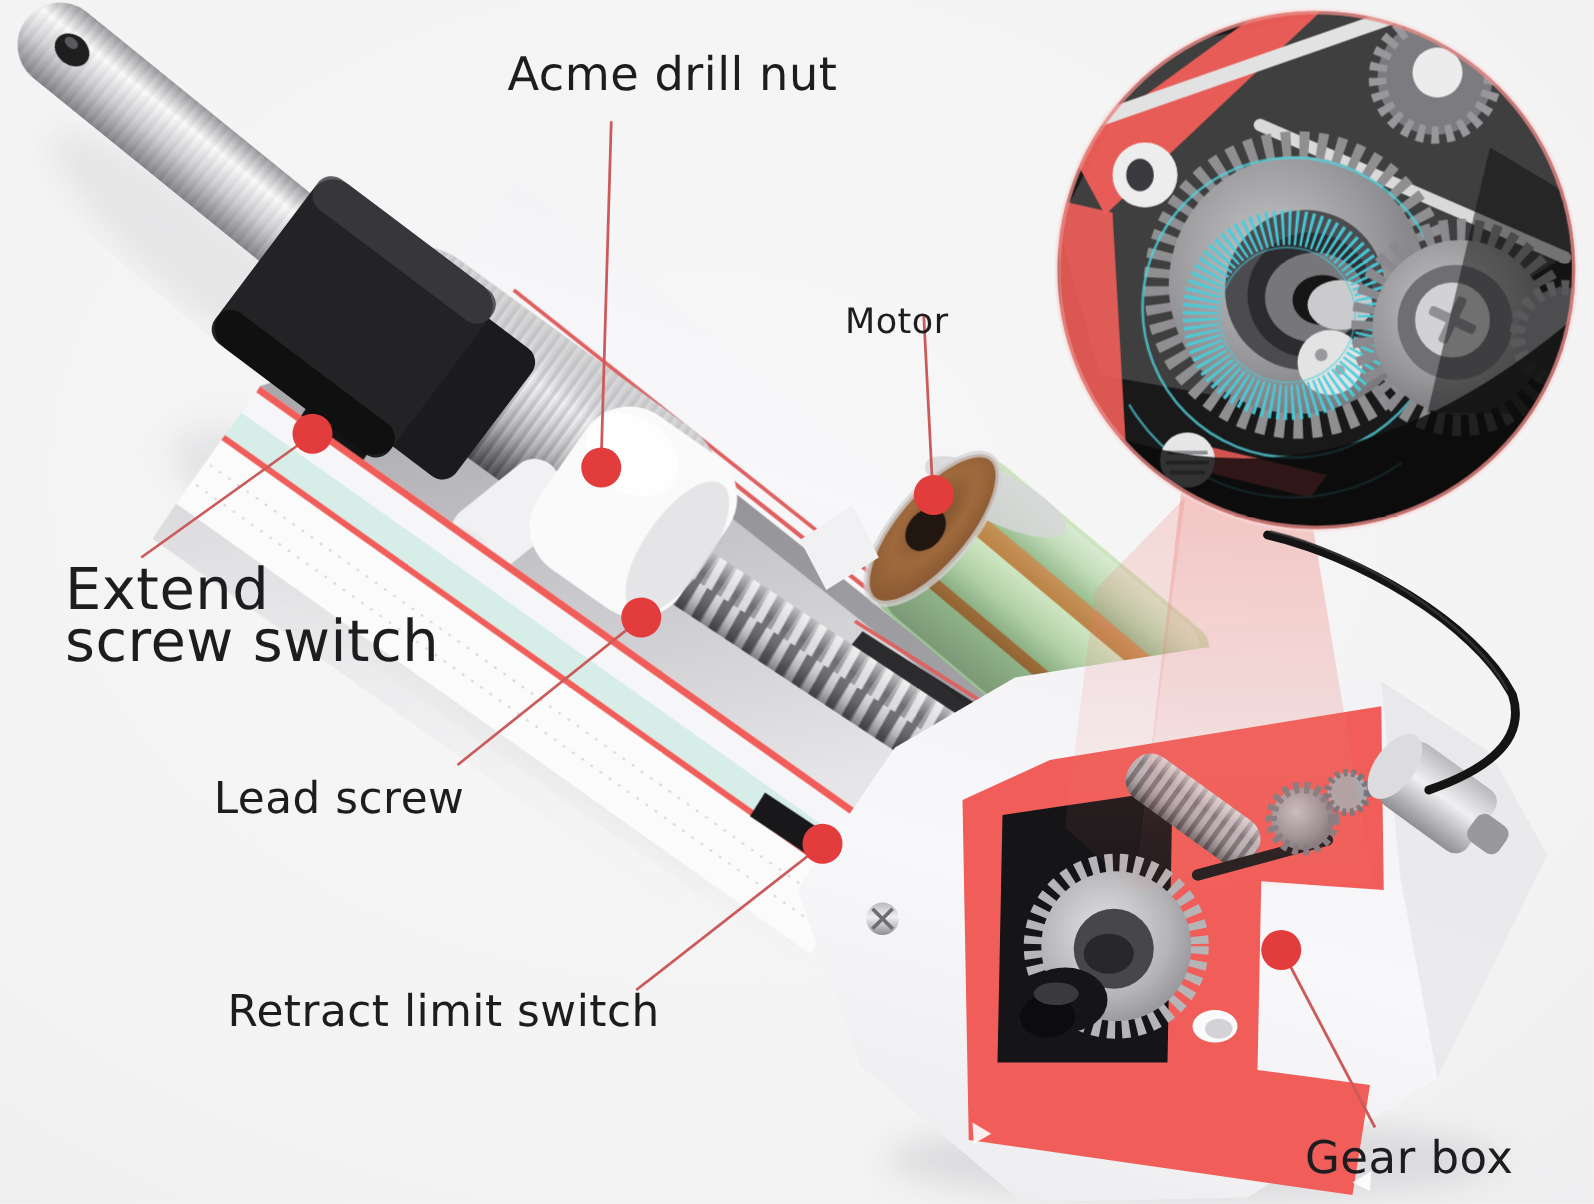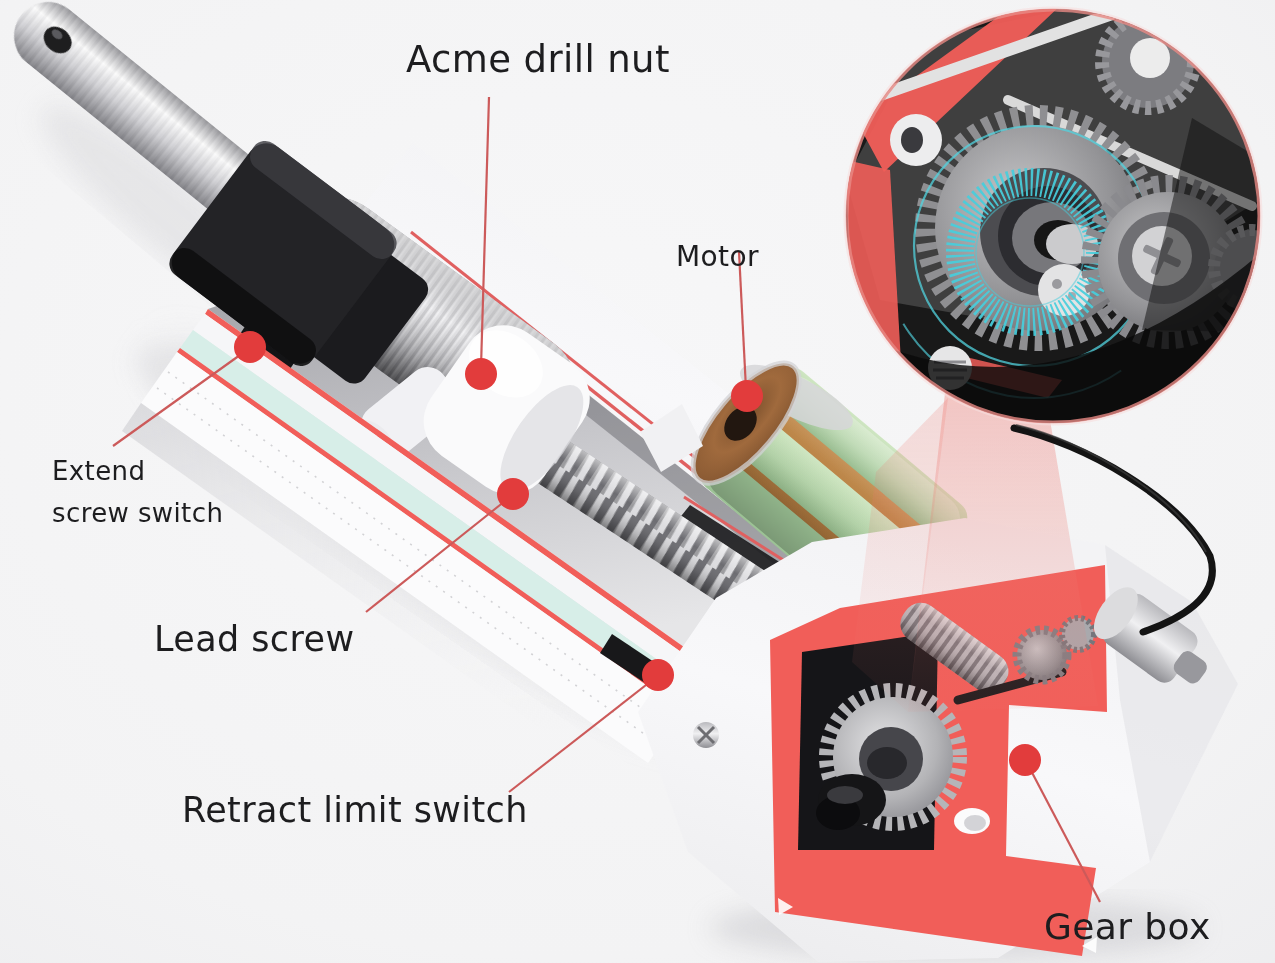--- a/index.html
+++ b/index.html
@@ -4,22 +4,22 @@
 <style>
   html,body{margin:0;padding:0;}
   body{width:1275px;height:963px;overflow:hidden;background:var(--bg,#f4f4f5);
        font-family:"DejaVu Sans","Liberation Sans",sans-serif;}
   .stage{position:relative;width:1275px;height:683px;}
   .stage svg{position:absolute;left:0;top:0;}
   .lbl{position:absolute;color:var(--text,#1d1d1f);font-weight:500;letter-spacing:.4px;
        white-space:nowrap;user-select:none;}
   .lbl-acme{left:406px;top:38px;font-size:37px;}
   .lbl-motor{left:676px;top:204px;font-size:28px;margin-top:36px;}
-  .lbl-extend{left:52px;top:450px;font-size:26px;line-height:42px;}
-  .lbl-lead{left:154px;top:619px;font-size:35px;}
+  .lbl-extend{left:52px;top:450px;font-size:46px;line-height:42px;}
+  .lbl-lead{left:171px;top:619px;font-size:35px;}
   .lbl-retract{left:182px;top:790px;font-size:35px;}
   .lbl-gear{left:1044px;top:906px;font-size:36px;}
   .dot{fill:var(--dot,#e84340);}
   .lead-line{stroke:var(--line,#cc5a5a);stroke-width:2.2;fill:none;}
   .cutred{fill:var(--cut,#f15e59);}
   .stripe-red{stroke:var(--stripe,#e06060);}
   .mintband{fill:var(--mint,#d7eee8);}
 </style>
 </head>
 <body>

